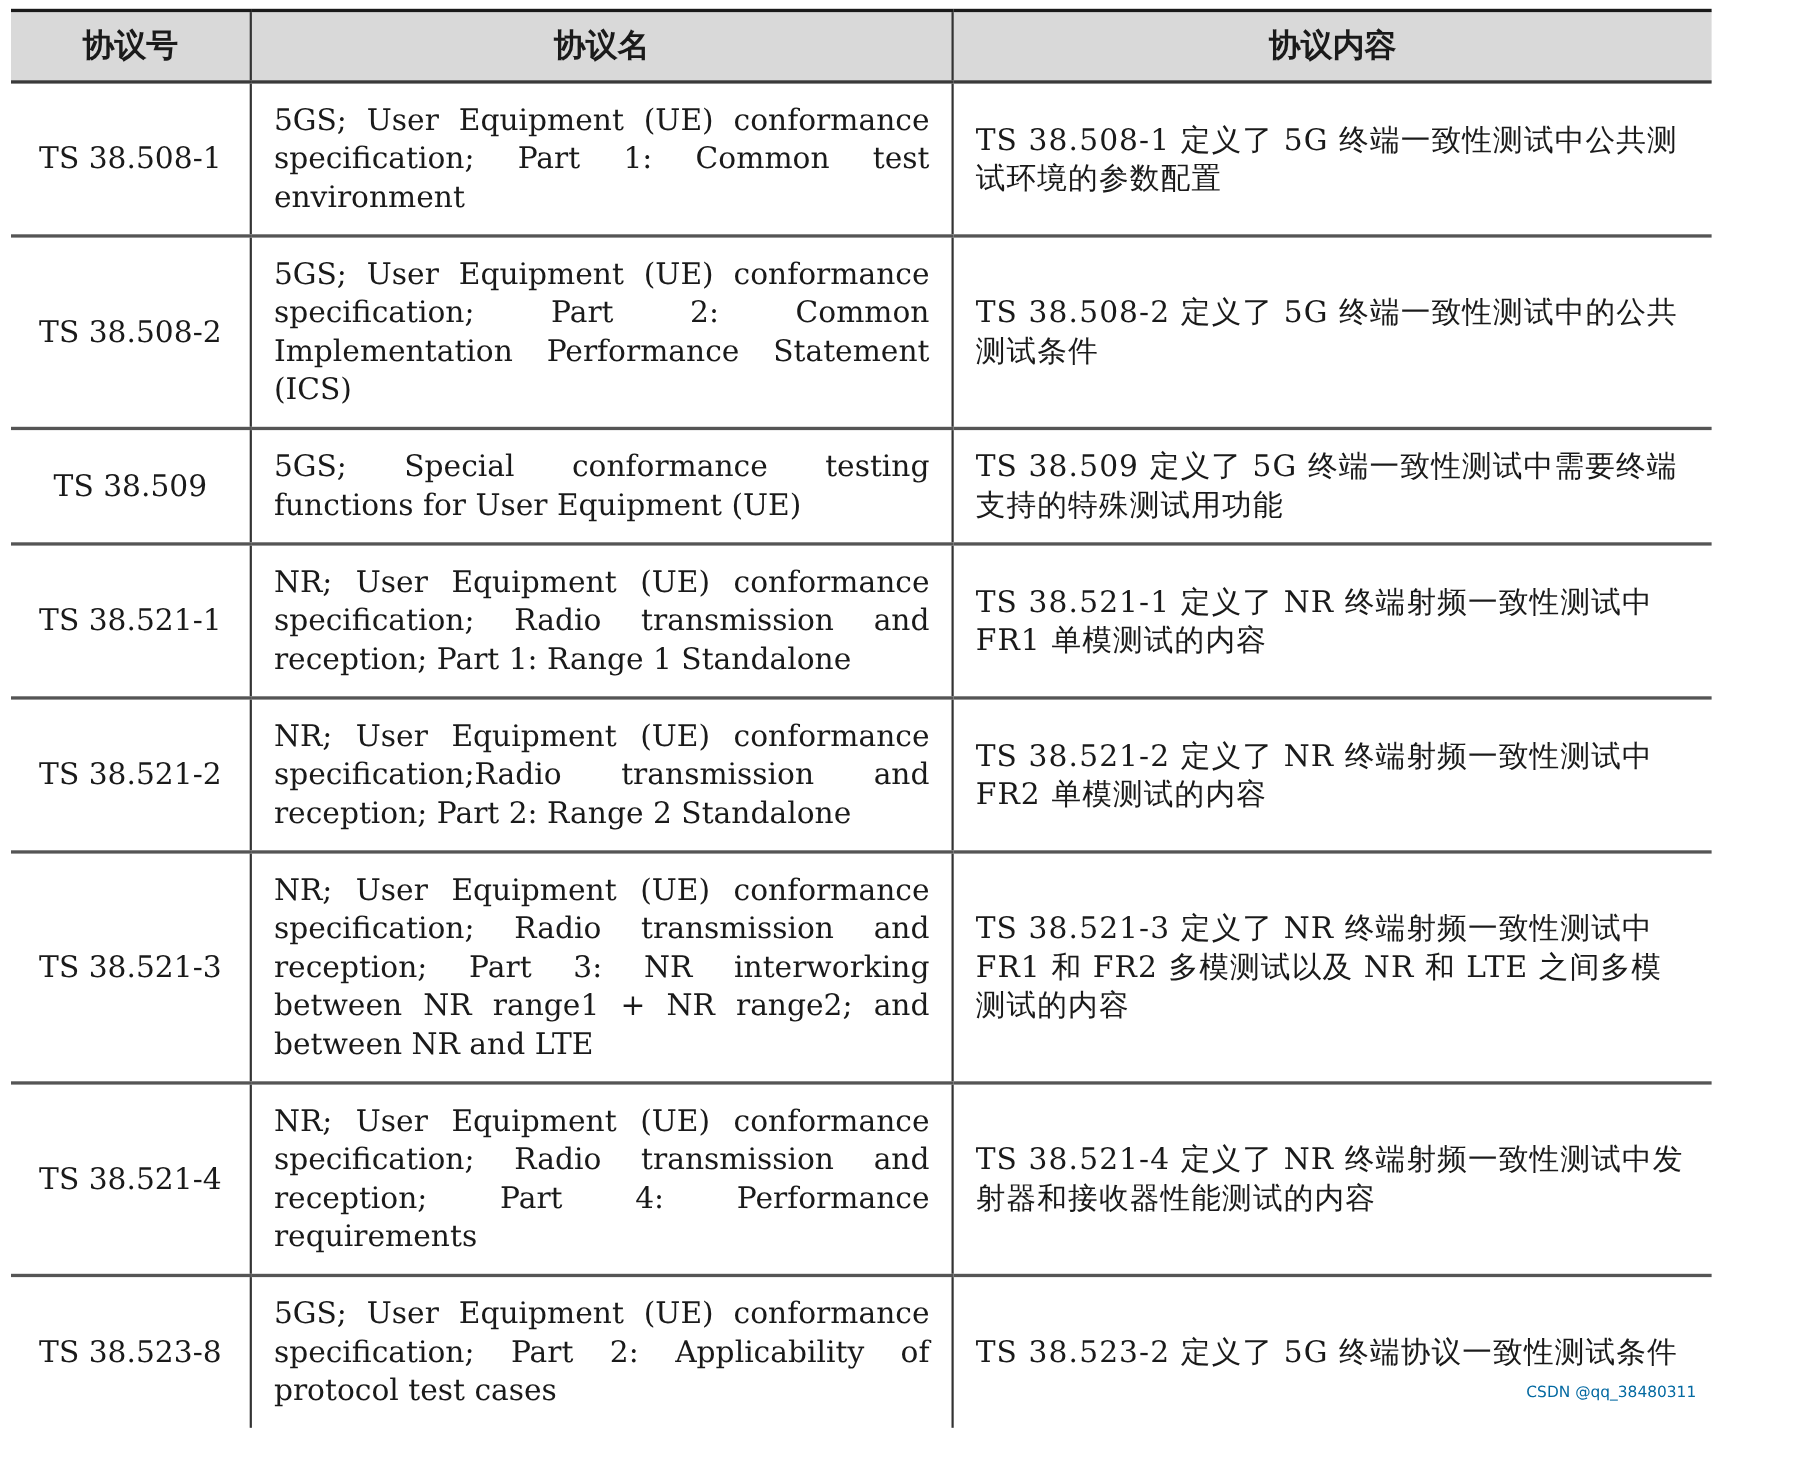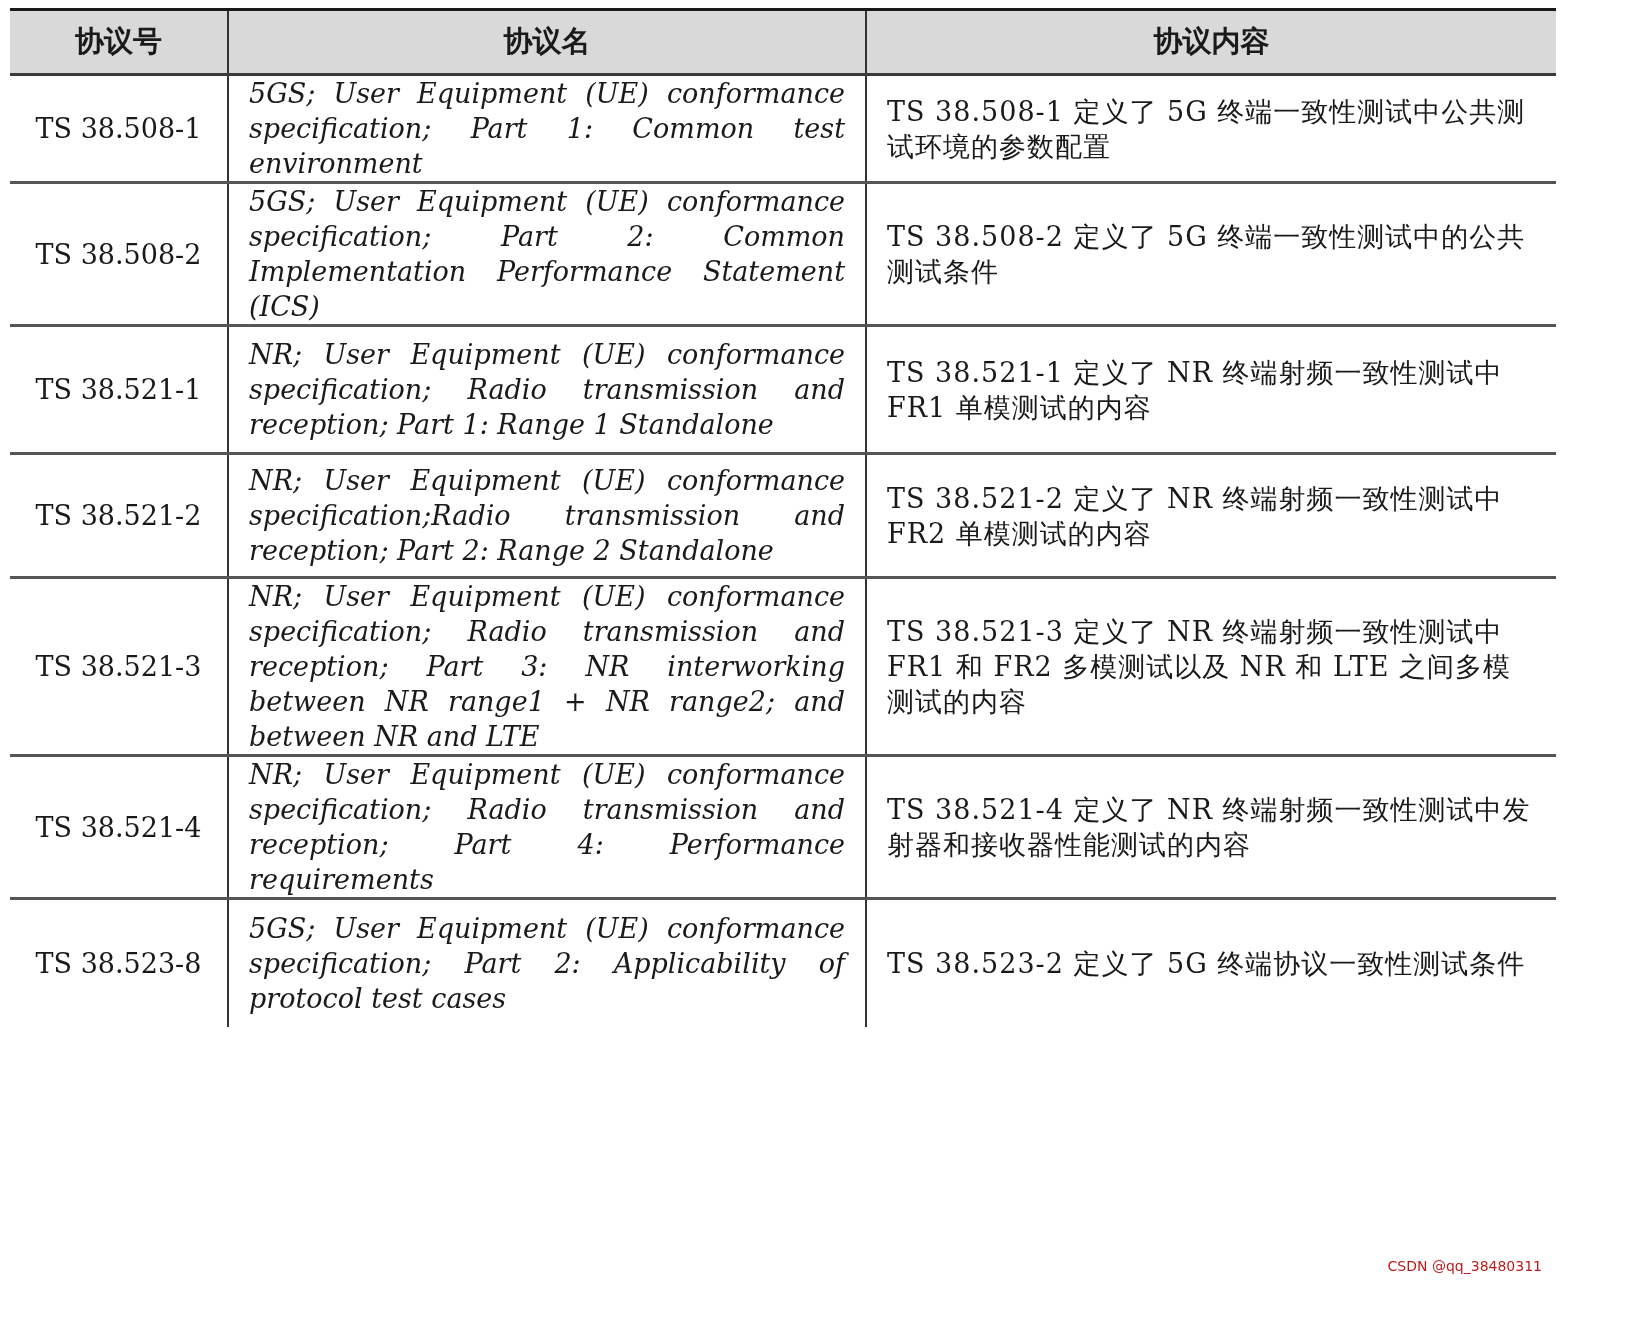--- a/index.html
+++ b/index.html
@@ -10,25 +10,25 @@
     table.spec col.c1 { width: 218px; }
     table.spec col.c2 { width: 638px; }
     table.spec col.c3 { width: 690px; }
     table.spec th { background: #d9d9d9; height: 60px; font-size: 29px; font-weight: bold;
                     font-family: "DejaVu Sans", sans-serif; 
                     border-top: 3px solid #1a1a1a; border-bottom: 3px solid #3a3a3a; border-left: 2px solid #333; }
     table.spec th:first-child, table.spec td:first-child { border-left: none; }
     table.spec td { border-top: 3px solid #555; border-left: 2px solid #333; vertical-align: middle;
                     font-size: 27px; line-height: 35px; padding: 0 18px; }
     table.spec td.id { text-align: center; padding: 0 6px; margin-top: 20px; }
-    table.spec td.name { text-align: justify; padding: 0 20px; font-style: italic; }
+    table.spec td.name { text-align: justify; padding: 16px 20px; }
     table.spec td.desc { padding: 0 20px; letter-spacing: 1px; }
     table.spec tr.last td { border-bottom: 4px solid #1a1a1a; }
     .watermark { position: absolute; right: 90px; top: 1258px; font-family: "DejaVu Sans", sans-serif;
-                 font-size: 14px; color: #b91c1c; }
+                 font-size: 14px; color: #0369a1; }
   </style>
 </head>
 <body>
 
 <table class="spec">
   <colgroup>
       <col class="c1">
       <col class="c2">
       <col class="c3">
     </colgroup>
@@ -42,20 +42,25 @@
   <tbody>
     <tr style="height: 102px;">
       <td class="id">TS 38.508-1</td>
       <td class="name">5GS; User Equipment (UE) conformance specification; Part 1: Common test environment</td>
       <td class="desc">TS 38.508-1 定义了 5G 终端一致性测试中公共测试环境的参数配置</td>
     </tr>
     <tr style="height: 130px;">
       <td class="id">TS 38.508-2</td>
       <td class="name">5GS; User Equipment (UE) conformance specification; Part 2: Common Implementation Performance Statement (ICS)</td>
       <td class="desc">TS 38.508-2 定义了 5G 终端一致性测试中的公共测试条件</td>
+    </tr>
+    <tr style="height: 104px;">
+      <td class="id">TS 38.509</td>
+      <td class="name">5GS; Special conformance testing functions for User Equipment (UE)</td>
+      <td class="desc">TS 38.509 定义了 5G 终端一致性测试中需要终端支持的特殊测试用功能</td>
     </tr>
     <tr style="height: 128px;">
       <td class="id">TS 38.521-1</td>
       <td class="name">NR; User Equipment (UE) conformance specification; Radio transmission and reception; Part 1: Range 1 Standalone</td>
       <td class="desc">TS 38.521-1 定义了 NR 终端射频一致性测试中 FR1 单模测试的内容</td>
     </tr>
     <tr style="height: 124px;">
       <td class="id">TS 38.521-2</td>
       <td class="name">NR; User Equipment (UE) conformance specification;Radio transmission and reception; Part 2: Range 2 Standalone</td>
       <td class="desc">TS 38.521-2 定义了 NR 终端射频一致性测试中 FR2 单模测试的内容</td>

